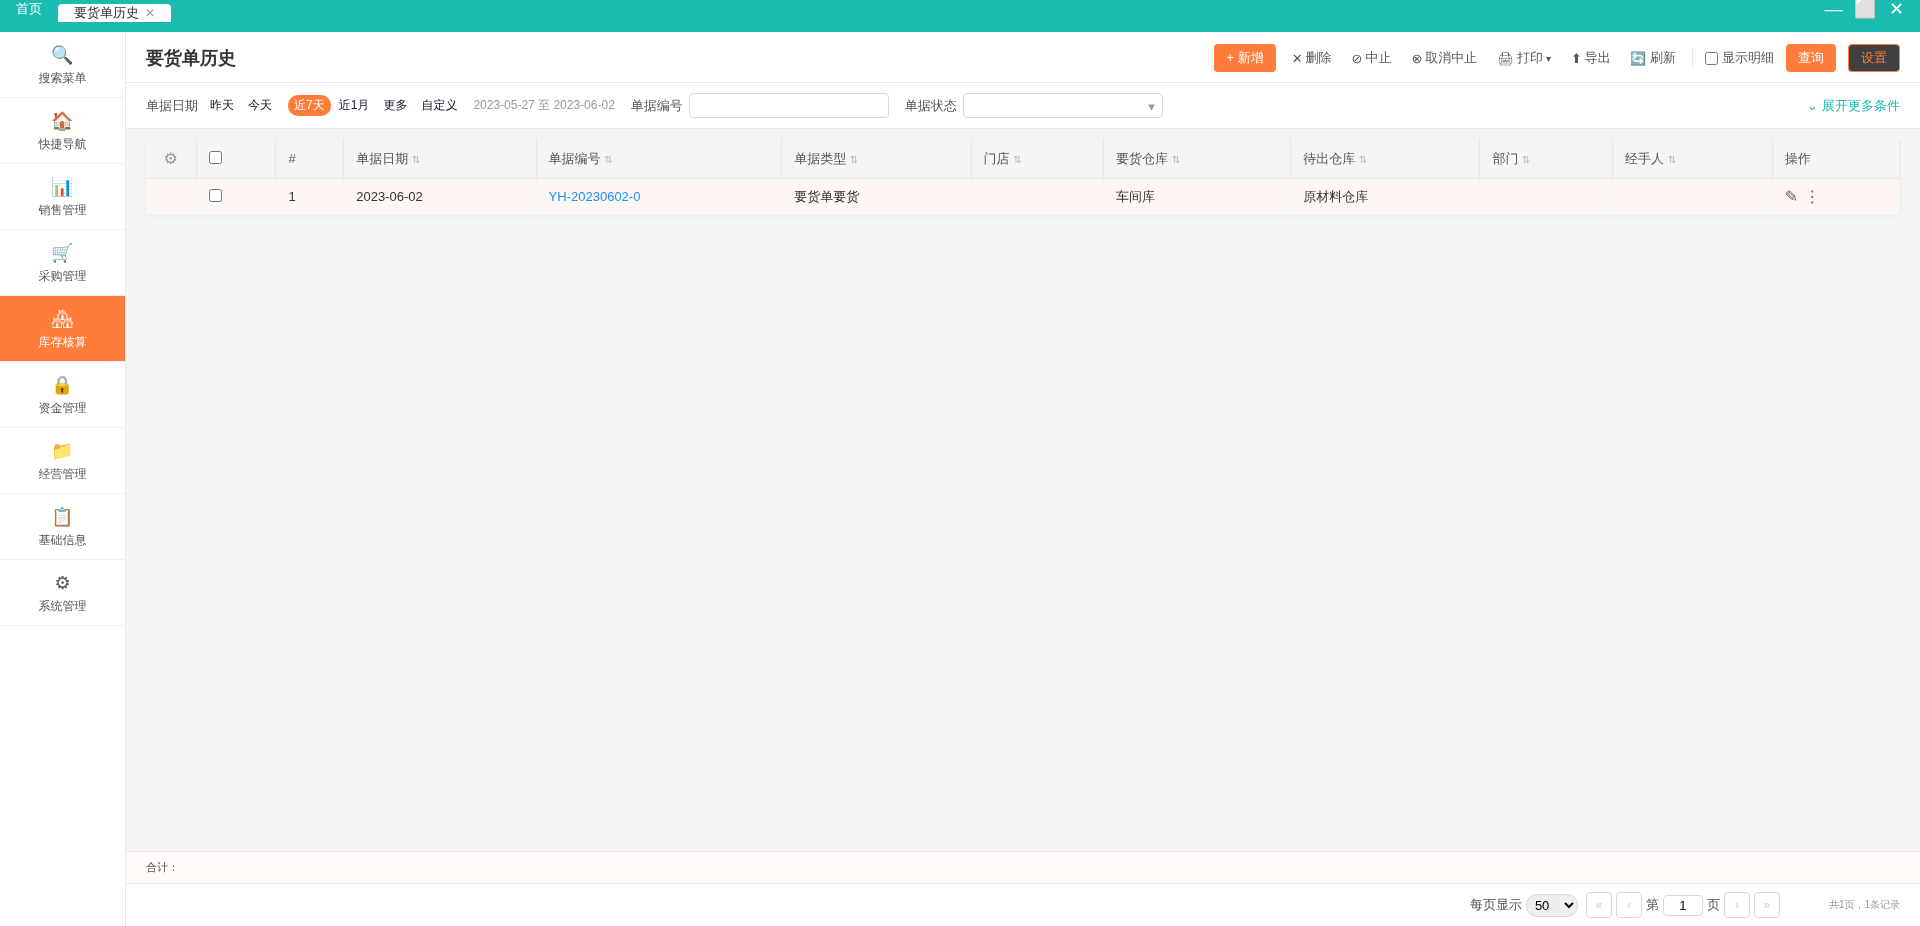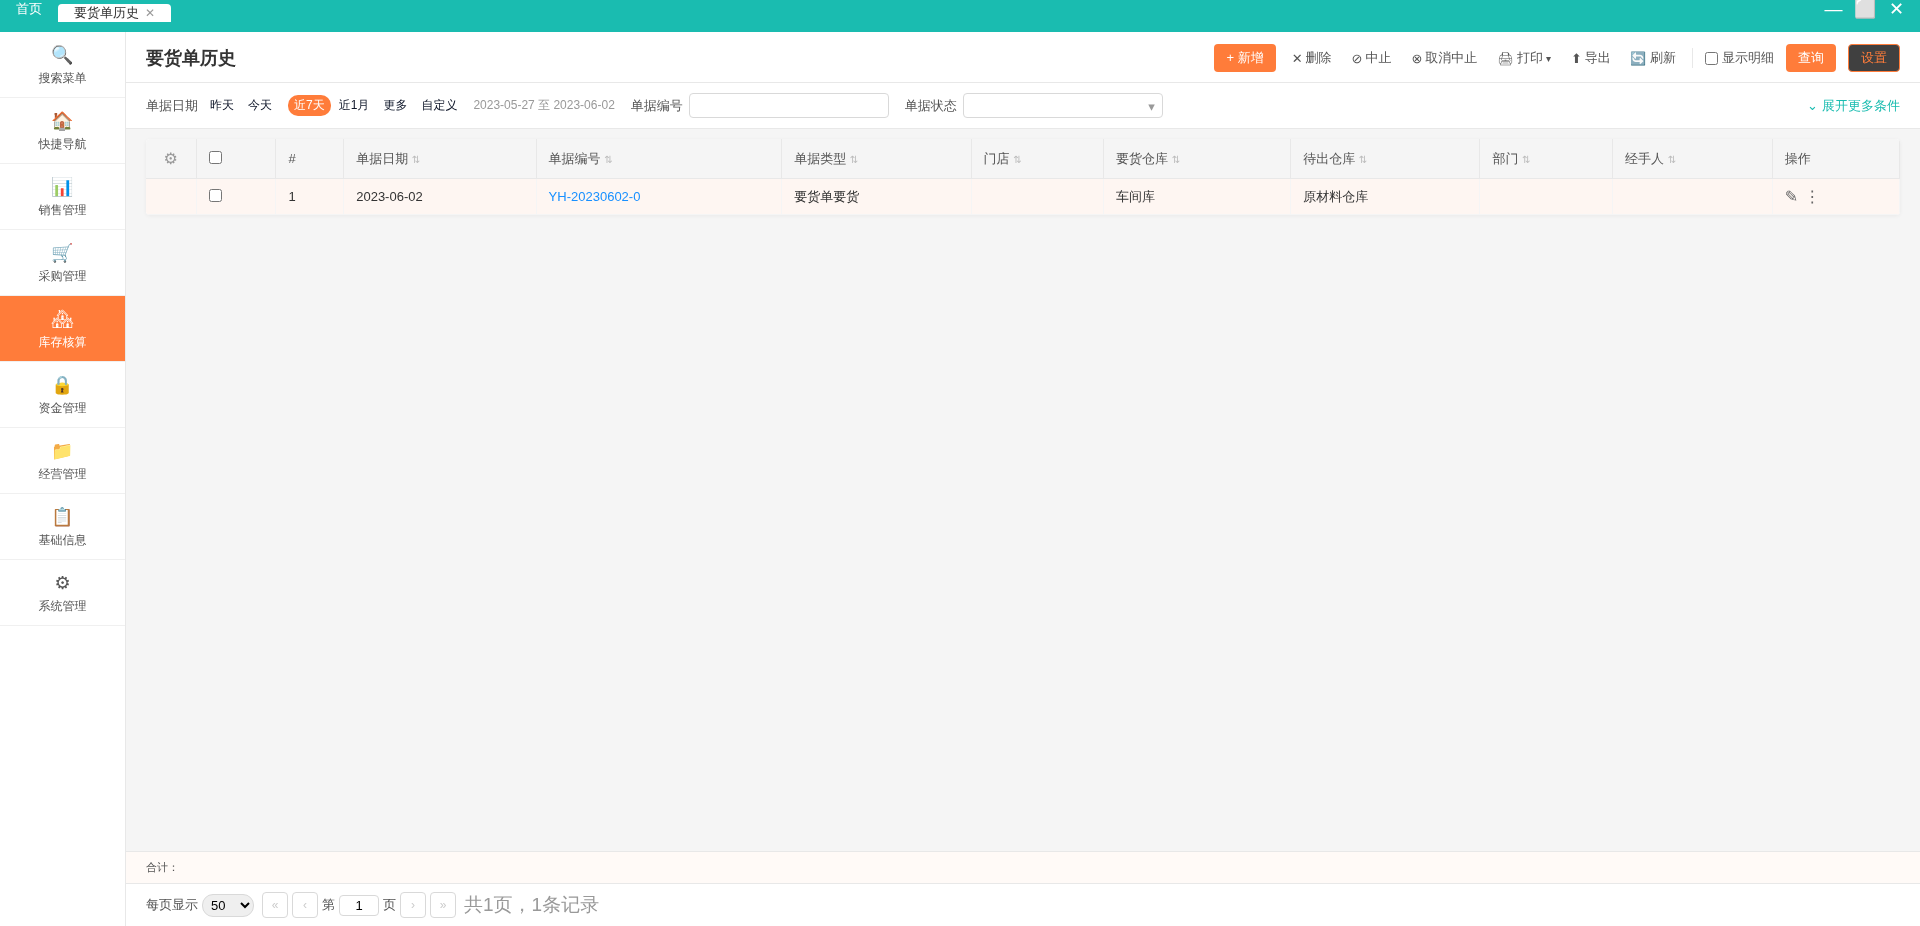--- a/index.html
+++ b/index.html
@@ -270,21 +270,21 @@
       color: #555;
     }
 
     
     .pagination-bar {
       background: #fff;
       border-top: 1px solid #e8e8e8;
       padding: 8px 20px;
       display: flex;
       align-items: center;
-      justify-content: flex-start;
+      justify-content: flex-end;
       gap: 8px;
       font-size: 13px;
       color: #555;
     }
     .pagination-bar .per-page {
       display: flex;
       align-items: center;
       gap: 4px;
     }
     .pagination-bar select {
@@ -308,21 +308,21 @@
     }
     .page-btn.disabled { color: #ccc; cursor: not-allowed; }
     .page-input {
       width: 40px;
       border: 1px solid #d9d9d9;
       border-radius: 4px;
       padding: 2px 6px;
       text-align: center;
       font-size: 13px;
     }
-    .total-text { color: #999; font-size: 19px; }
+    .total-text { color: #999; font-size: 10px; margin-left: 41px; }
 
     
     .num-col { color: #999; font-size: 12px; }
   </style>
 </head>
 <body>
 
 <div class="top-bar">
   <div class="top-bar-tabs">
     <div class="top-tab">

